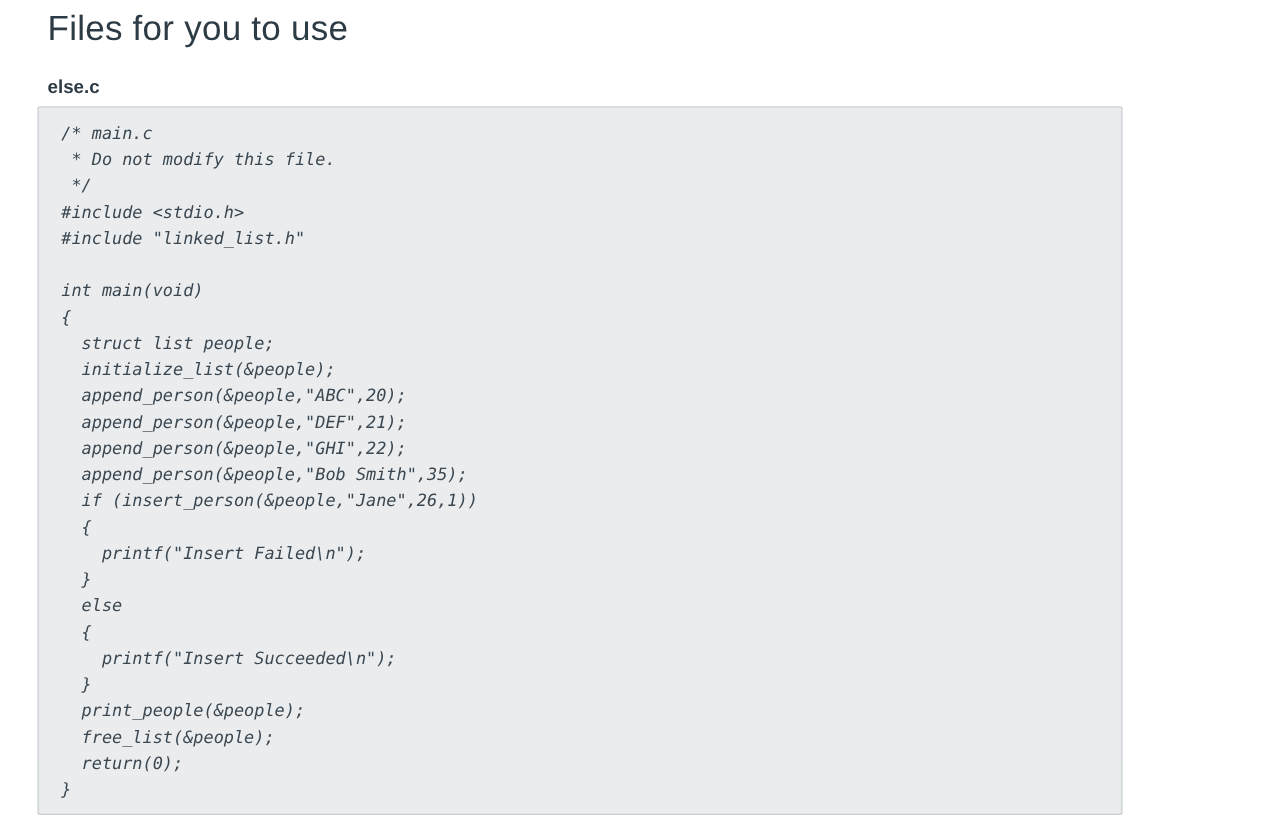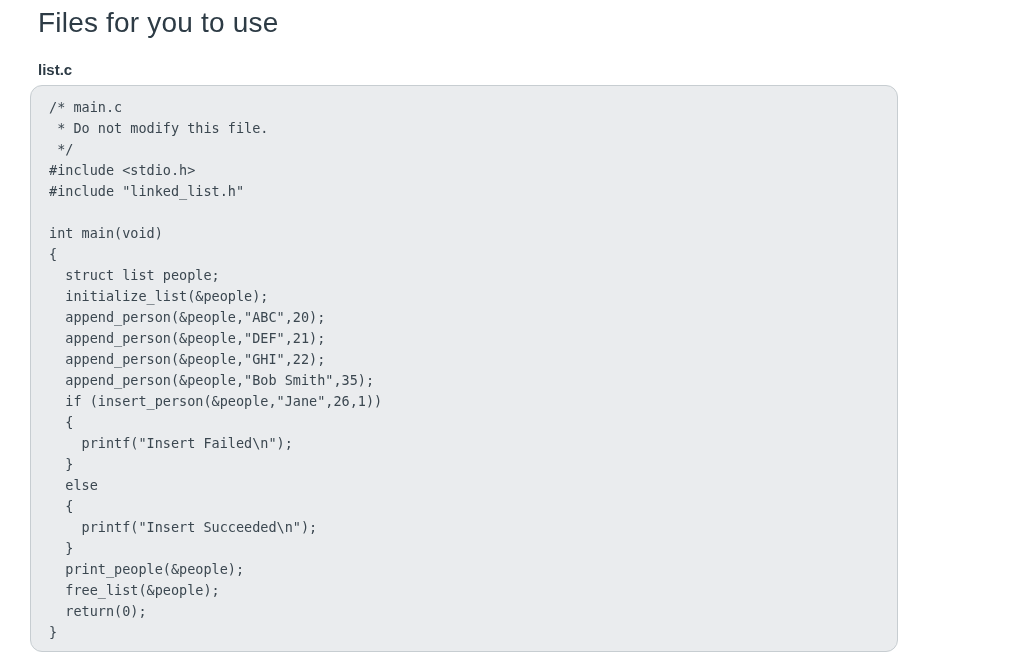--- a/index.html
+++ b/index.html
@@ -30,38 +30,39 @@
   .file-label {
     margin: 21px 0 7px 8px;
     font-size: 15px;
     font-weight: 700;
     color: #2d3b45;
   }
   pre.code-block {
     margin: 0;
     background: #eaecee;
     border: 1px solid #c7cdd1;
-    border-radius: 12px;
+    border-radius: 2px;
     padding: 11px 18px 8px 18px;
     font-family: "DejaVu Sans Mono", "Liberation Mono", monospace;
     font-size: 13.5px;
     line-height: 21px;
     color: #3b4750;
     white-space: pre;
     overflow: hidden;
     box-sizing: border-box;
+    font-style: italic;
   }
 </style>
 </head>
 <body>
 
 <main class="content">
   <h1 class="page-title">Files for you to use</h1>
 
-  <div class="file-label">list.c</div>
+  <div class="file-label">else.c</div>
 
   <pre class="code-block"><code>/* main.c
  * Do not modify this file.
  */
 #include &lt;stdio.h&gt;
 #include "linked_list.h"
 
 int main(void)
 {
   struct list people;

